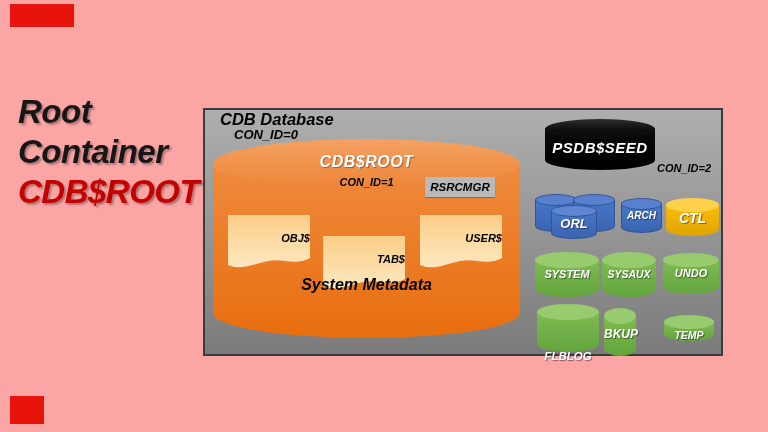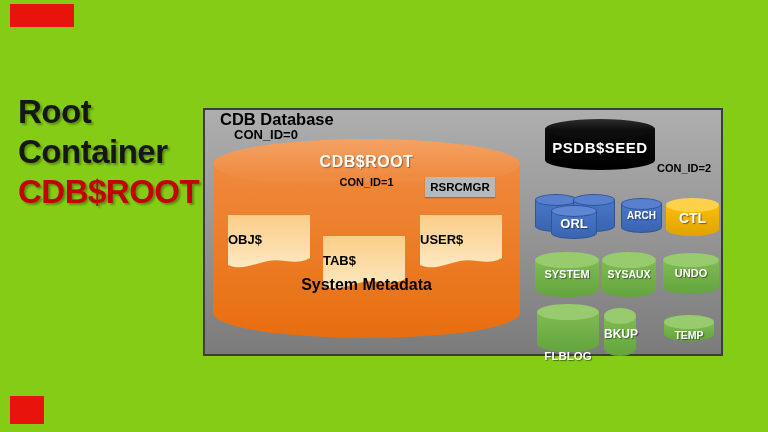--- a/index.html
+++ b/index.html
@@ -1,17 +1,17 @@
 <!DOCTYPE html>
 <html><head>
 <meta charset="utf-8">
 <style>
   html,body{margin:0;padding:0;}
   body{width:768px;height:432px;background:#ffffff;font-family:"Liberation Sans",sans-serif;overflow:hidden;}
-  .canvas{position:relative;width:768px;height:432px;background:#84cc16;}
+  .canvas{position:relative;width:768px;height:432px;background:#fca5a5;font-style:italic;}
 
   
   .accent{position:absolute;background:#E8140C;}
   .accent-top{left:10px;top:4px;width:64px;height:23px;}
   .accent-bottom{left:10px;top:396px;width:34px;height:28px;}
 
   
   .left-title{position:absolute;left:18px;top:92px;font-weight:bold;font-size:33px;line-height:40px;
               color:#161616;letter-spacing:-0.5px;text-shadow:2px 2px 2px rgba(0,0,0,0.30);}
   .left-title .red-line{color:#C40000;}
@@ -37,22 +37,22 @@
 
   
   .oc-title{position:absolute;left:0;right:0;top:14px;text-align:center;color:#fff;
             font-size:16px;font-weight:bold;letter-spacing:0.5px;text-shadow:1px 1px 1px rgba(0,0,0,0.35);}
   .oc-conid{position:absolute;left:0;right:0;top:37px;text-align:center;color:#000;
             font-size:11px;font-weight:bold;}
   .badge{position:absolute;left:212px;top:38px;width:70px;height:20px;background:#B9B9B9;
          color:#000;font-size:11.5px;font-weight:bold;text-align:center;line-height:20px;
          box-shadow:0 1px 1px rgba(0,0,0,0.25);}
   .doc{position:absolute;width:82px;height:57px;}
-  .doc .doc-label{position:absolute;left:0;right:0;top:17px;text-align:left;
-                  color:#000;font-size:13px;font-weight:bold;}
+  .doc .doc-label{position:absolute;left:0;right:0;top:17px;text-align:right;
+                  color:#000;font-size:11px;font-weight:bold;}
   .oc-caption{position:absolute;left:0;right:0;top:137px;text-align:center;color:#000;
               font-size:16px;font-weight:bold;}
 </style>
 </head>
 <body>
 
 <svg width="0" height="0" style="position:absolute" aria-hidden="true">
   <defs>
     <linearGradient id="docGrad" x1="0" y1="0" x2="0" y2="1">
       <stop offset="0" stop-color="#FBCE88"></stop>

